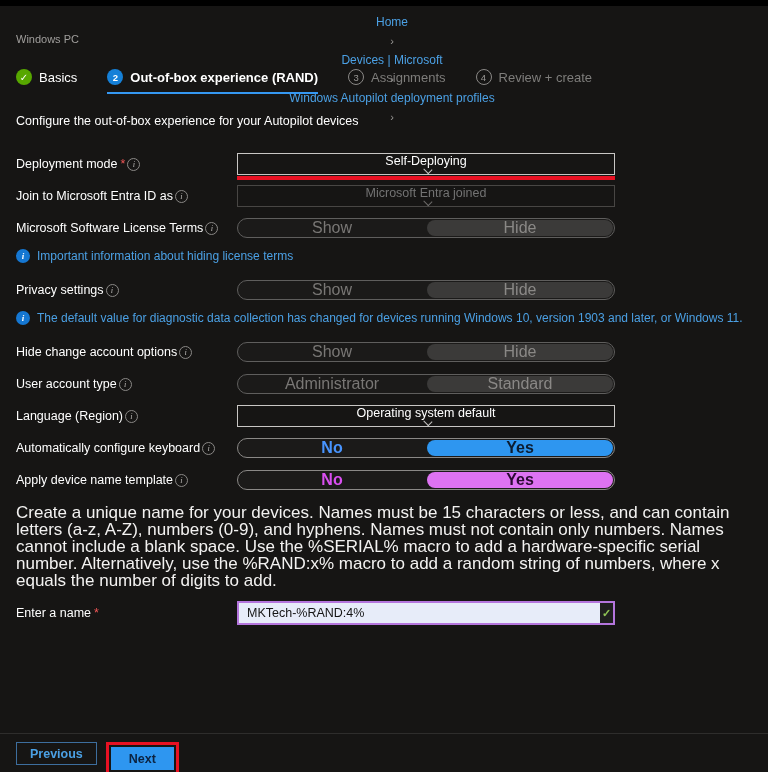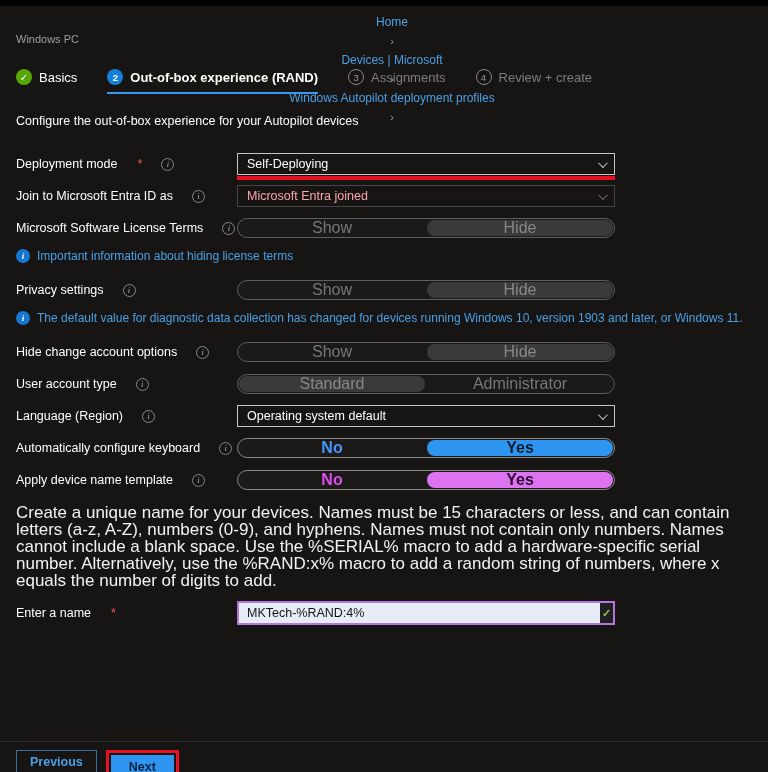--- a/index.html
+++ b/index.html
@@ -34,34 +34,34 @@
   .circle.current { background:#1580d8; color:#fff; font-weight:bold; }
   .circle.todo { border:1px solid #8a8886; color:#9a9896; background:transparent; }
   .tab .tlabel { color:#fff; }
   .tab.dim .tlabel { color:#7e7d7b; font-weight:normal; }
 
   .intro { margin-top:20px; height:16px; font-size:12.5px; }
 
   
   .form { margin-top:18px; }
   .row { display:flex; align-items:center; height:32px; }
-  .row-label { width:221px; display:flex; align-items:center; gap:19px; color:#ffffff; flex:0 0 auto; }
+  .row-label { width:221px; display:flex; align-items:center; gap:2px; color:#ffffff; flex:0 0 auto; }
   .req { color:#f25757; margin-left:1px; }
   .info-i { width:13px; height:13px; border-radius:50%; border:1px solid #8a8886; color:#b5b3b0;
             font-size:8.5px; display:inline-flex; align-items:center; justify-content:center;
             font-style:italic; font-family:"Liberation Serif", serif; flex:0 0 auto; }
   .control { width:378px; position:relative; }
 
   
   .select { height:22px; border:1px solid #c8c6c4; background:#161514; color:#fff;
-            display:flex; align-items:center; padding:0 9px; cursor:pointer; }
+            display:flex; align-items:center; padding:0 9px; cursor:pointer;flex-direction:column; }
   .select .val { flex:1; }
   .chev { width:7px; height:7px; border-right:1.5px solid #c8c6c4; border-bottom:1.5px solid #c8c6c4;
           transform:rotate(45deg) translateY(-2px); }
-  .select.disabled { border-color:#484644; color:#fca5a5; cursor:default; }
+  .select.disabled { border-color:#484644; color:#737373; cursor:default; }
   .select.disabled .chev { border-color:#6e6c6a; }
   .red-underline { position:absolute; left:0; right:0; top:23px; height:4px; background:#e81123; }
 
   
   .toggle { height:20px; border:1px solid #5f5e5d; border-radius:10px; display:flex;
             align-items:stretch; overflow:hidden; background:#1b1a19; }
   .toggle.enabled { border-color:#8a8886;border-radius:10px; }
   .seg { flex:1; display:flex; align-items:center; justify-content:center; font-size:16px;
          color:#797775; border-radius:9px; margin:1px; cursor:pointer; }
   .seg.sel-dim { background:#3b3a39; color:#8a8886; }
@@ -86,21 +86,21 @@
   .name-row { margin-top:8px; }
   .text-input-wrap { position:relative; width:378px; height:24px; }
   .text-input { width:100%; height:100%; background:#e7ecf9; border:2px solid #b475dd;
                 color:#141414; font-size:12.5px; padding:0 20px 0 8px;
                 font-family:"Liberation Sans", sans-serif; outline:none; }
   .valid-box { position:absolute; right:2px; top:2px; bottom:2px; width:13px; background:#1f1f1f;
                display:flex; align-items:center; justify-content:center; }
   .valid-check { color:#8fc255; font-size:11px; font-weight:bold; }
 
   
-  .footer { position:absolute; left:0; right:0; bottom:8px; height:23px; border-top:1px solid #2e2d2c;
+  .footer { position:absolute; left:0; right:0; bottom:16px; height:23px; border-top:1px solid #2e2d2c;
             display:flex; align-items:flex-start; padding:8px 0 0 16px; background:#161514; }
   .btn-prev { height:23px; padding:0 13px; background:transparent; border:1px solid #3d6e9e;
               color:#4ba0e4; font-size:12.5px; font-weight:bold; cursor:pointer;
               font-family:"Liberation Sans", sans-serif; }
   .red-box { margin-left:9px; border:3px solid #e81123; padding:2px; display:inline-block; }
   .btn-next { height:23px; padding:0 17px; background:#2e96f0; border:1px solid #2e96f0;
               color:#0c2340; font-size:12.5px; font-weight:bold; cursor:pointer;
               font-family:"Liberation Sans", sans-serif; display:block; }
 </style>
 </head>
@@ -221,22 +221,22 @@
       </div>
     </div>
 
     <div class="row">
       <div class="row-label">
         <span>User account type</span>
         <span class="info-i">i</span>
       </div>
       <div class="control">
         <div class="toggle">
+          <span class="seg">Administrator</span>
           <span class="seg sel-dim">Standard</span>
-          <span class="seg">Administrator</span>
         </div>
       </div>
     </div>
 
     <div class="row">
       <div class="row-label">
         <span>Language (Region)</span>
         <span class="info-i">i</span>
       </div>
       <div class="control">

